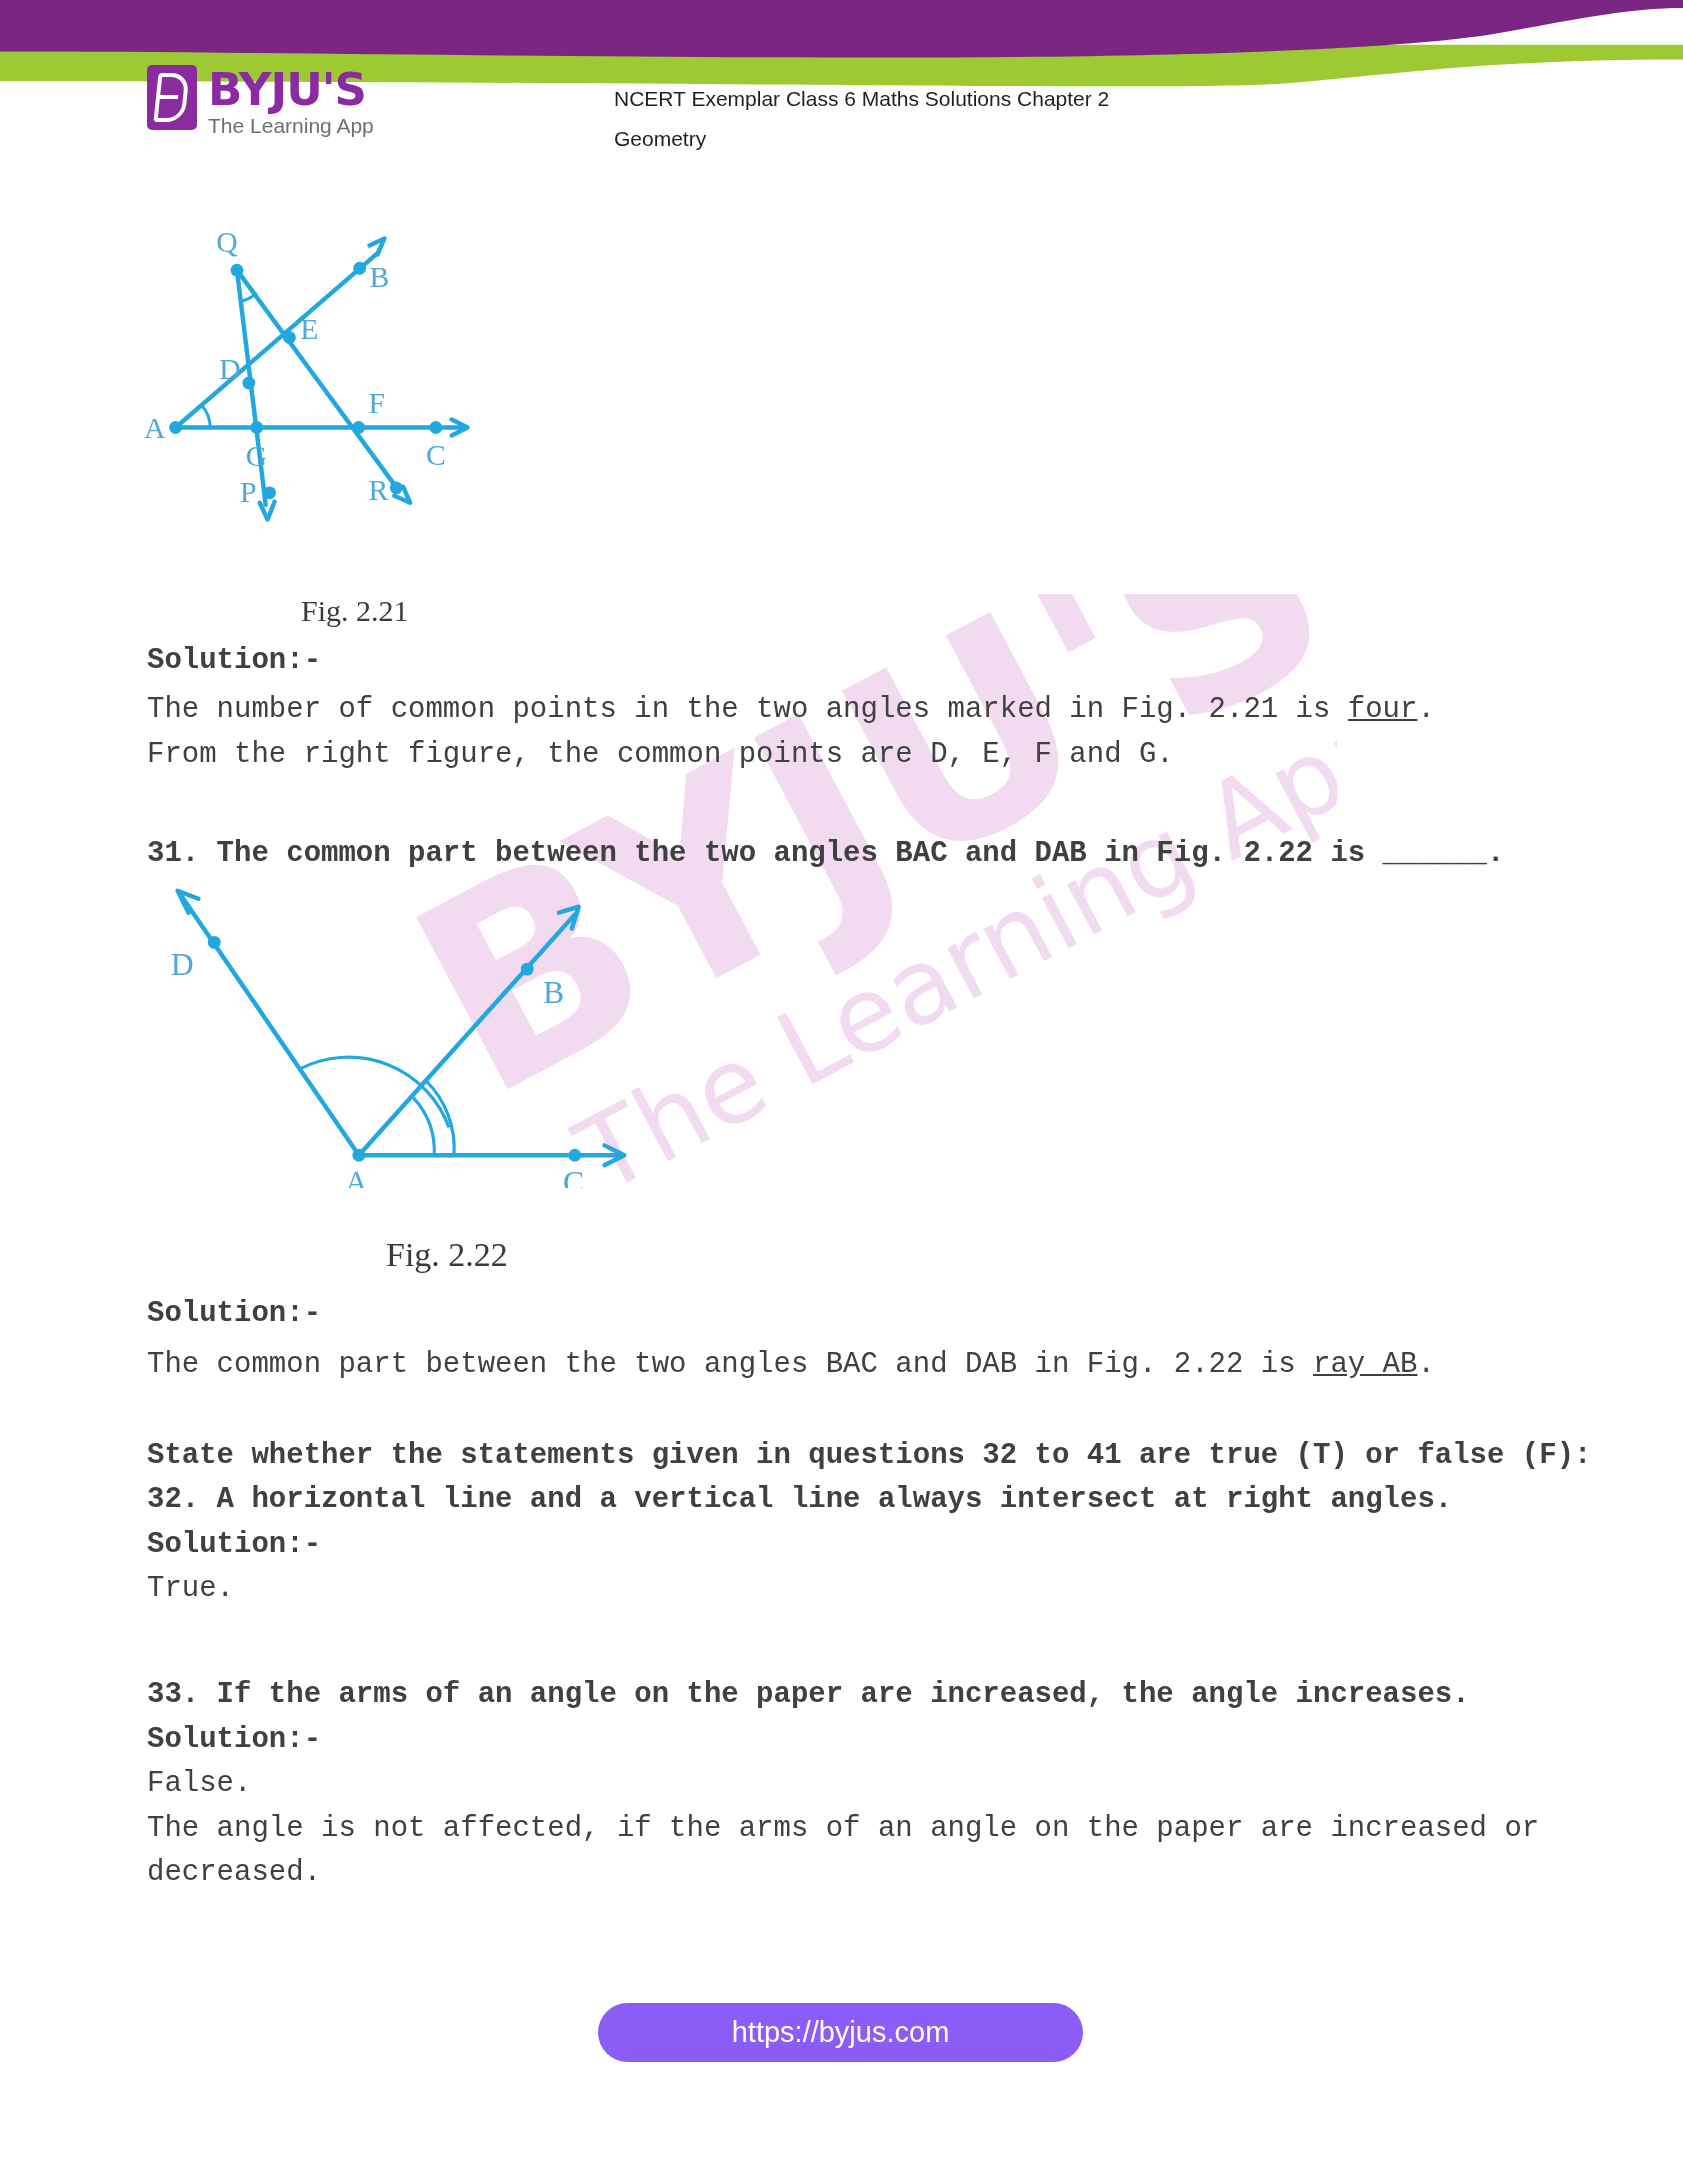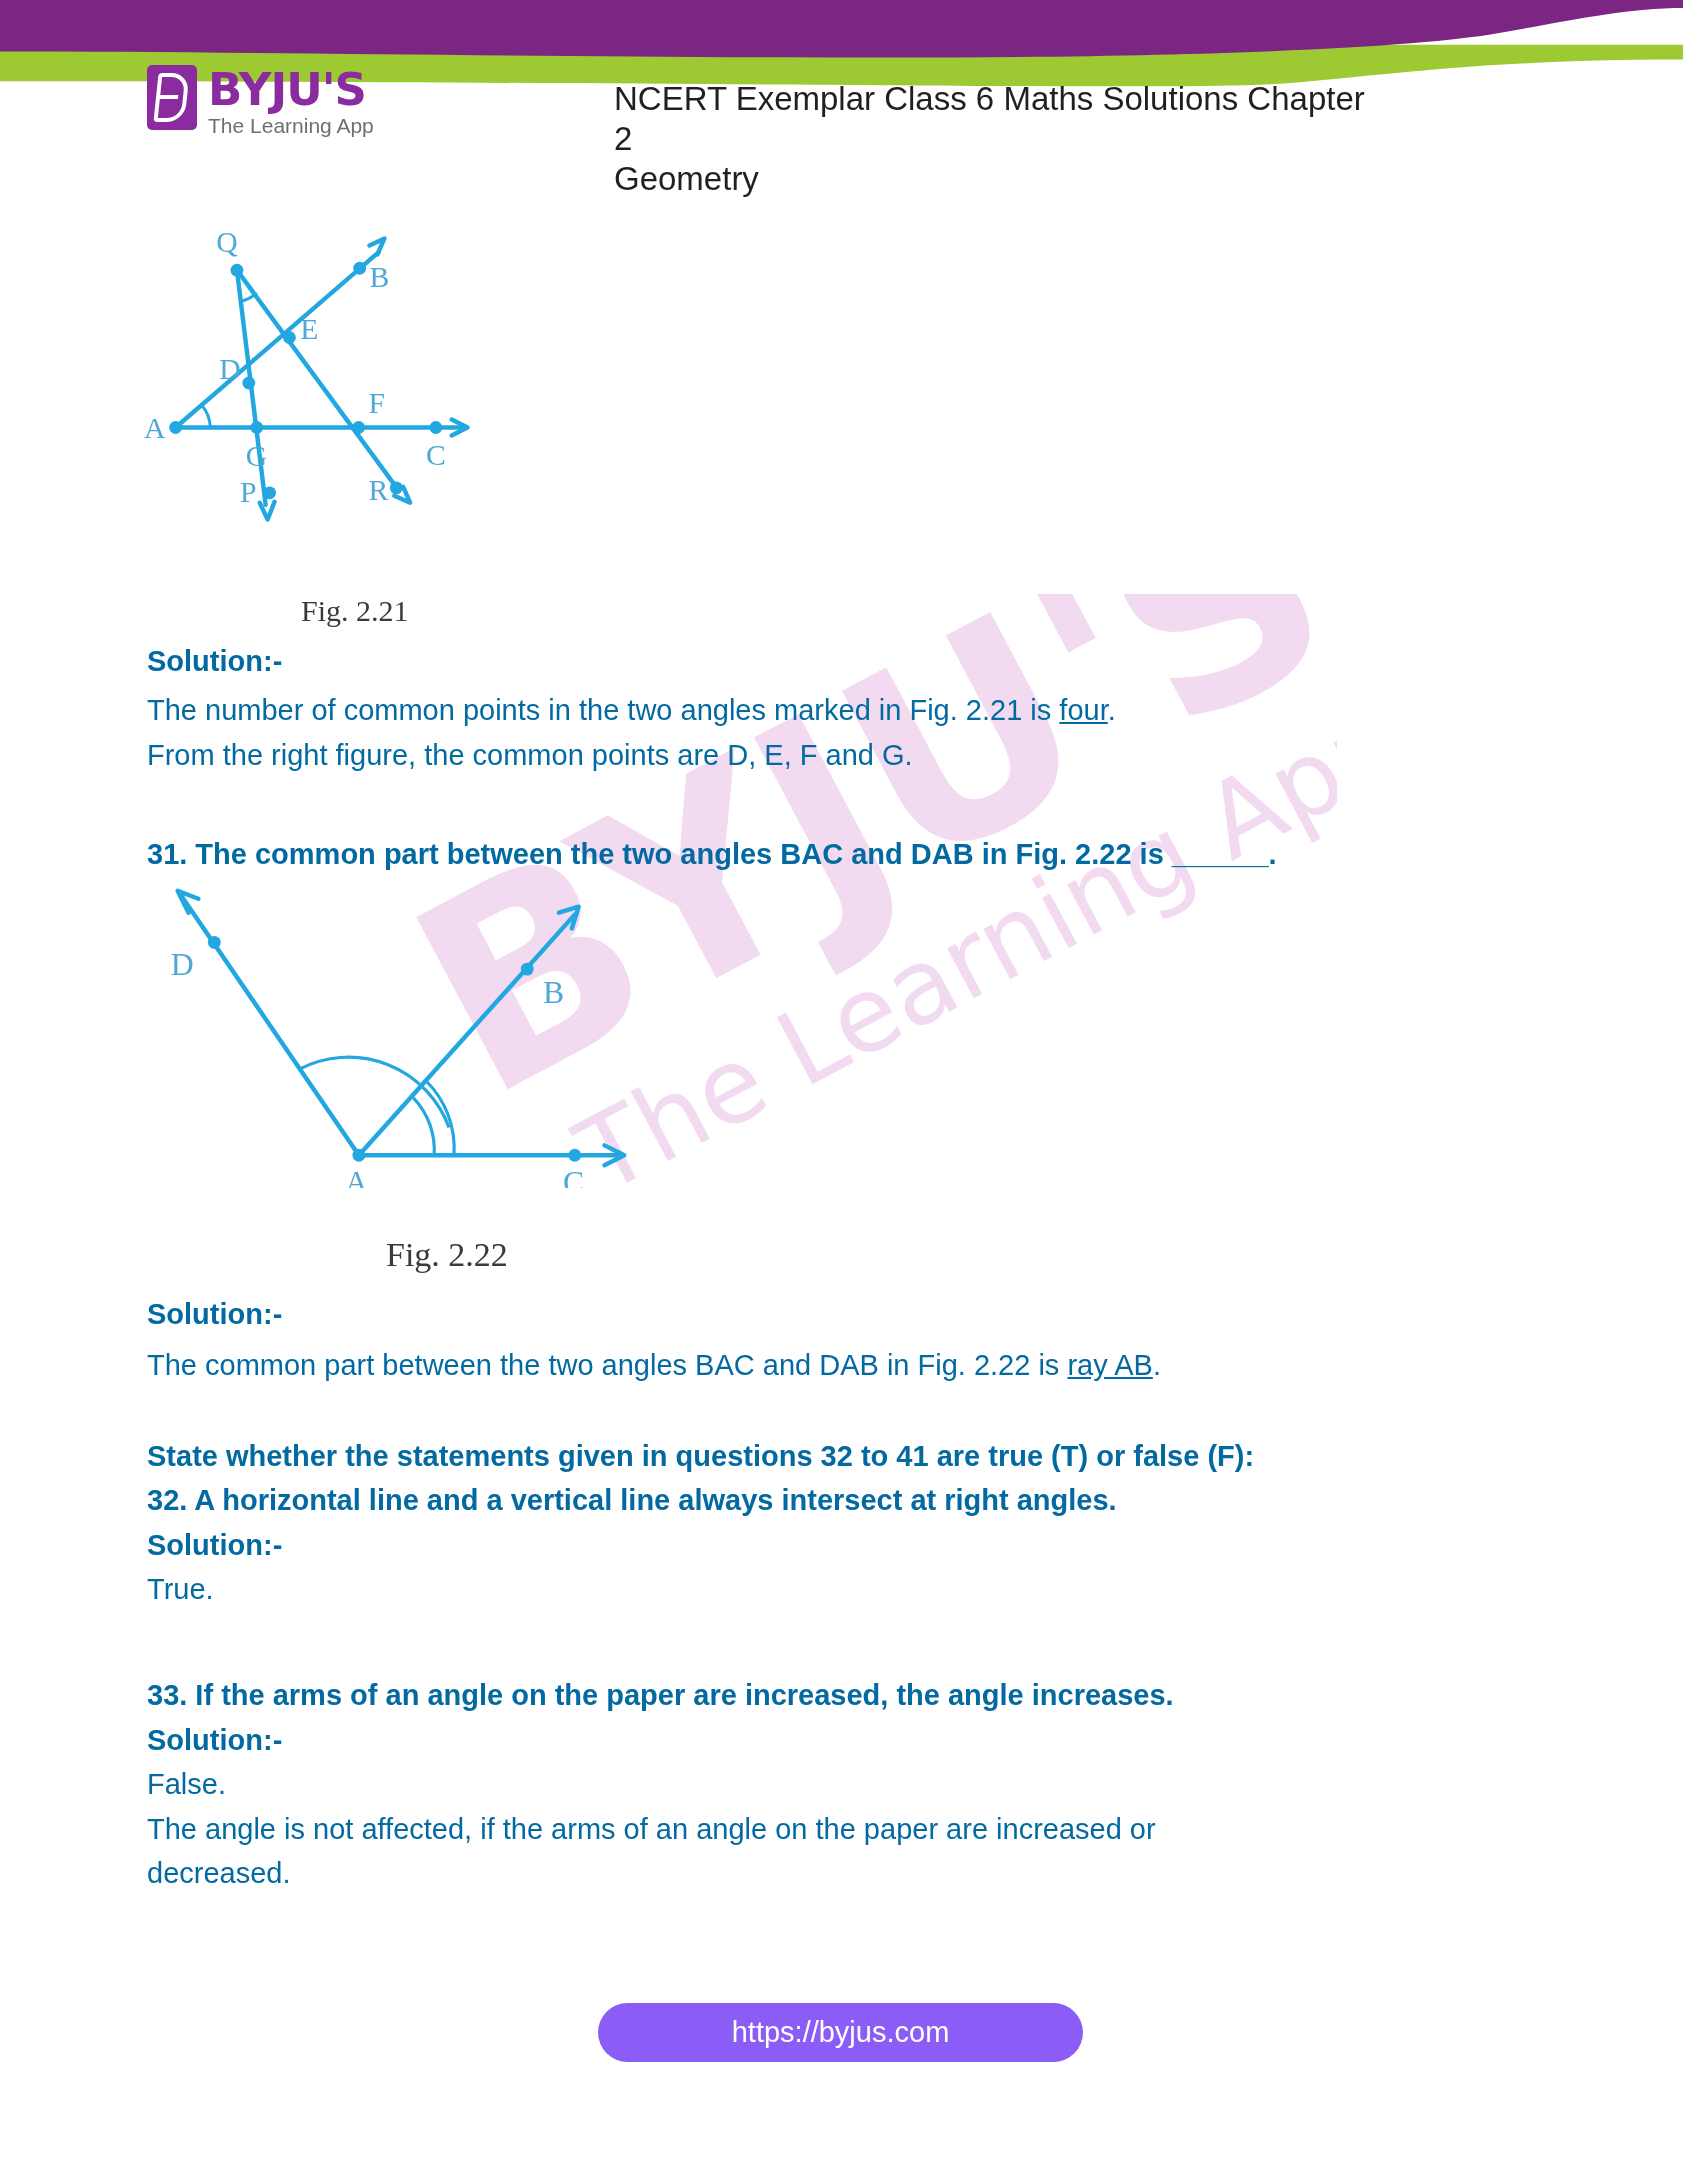--- a/index.html
+++ b/index.html
@@ -37,38 +37,38 @@
     color:#8A2BA0; letter-spacing:-1px;
   }
   .logo-tag {
     font-family:"Liberation Sans", sans-serif;
     font-size:21px; line-height:24px; color:#6f6f6f; margin-top:1px; letter-spacing:0px;
   }
 
   
   .header-title {
     position:absolute; left:614px; top:79px; width:752px;
-    font-size:33px; line-height:40px; color:#231f20;
+    font-size:21px; line-height:40px; color:#231f20;
     font-family:"Liberation Sans", sans-serif;
   }
 
   
   .watermark {
     position:absolute; left:347px; top:594px;
     width:990px; height:792px;
     pointer-events:none; z-index:0;
   }
 
   
   .content { position:absolute; left:0; top:0; width:1683px; z-index:3; }
 
   .txt {
     position:absolute;
-    font-family:Liberation Sans, sans-serif;
-    font-size:29px; line-height:44px; color:#0369a1;
+    font-family:Liberation Mono, monospace;
+    font-size:29px; line-height:44px; color:#404040;
     white-space:nowrap;
   }
   .txt.bold { font-weight:bold; }
   .u { text-decoration:underline; }
 
   .figcaption {
     position:absolute;
     font-family:"Liberation Serif", serif;
     font-size:30px; color:#3a3a3a;margin-left:44px;
   }

